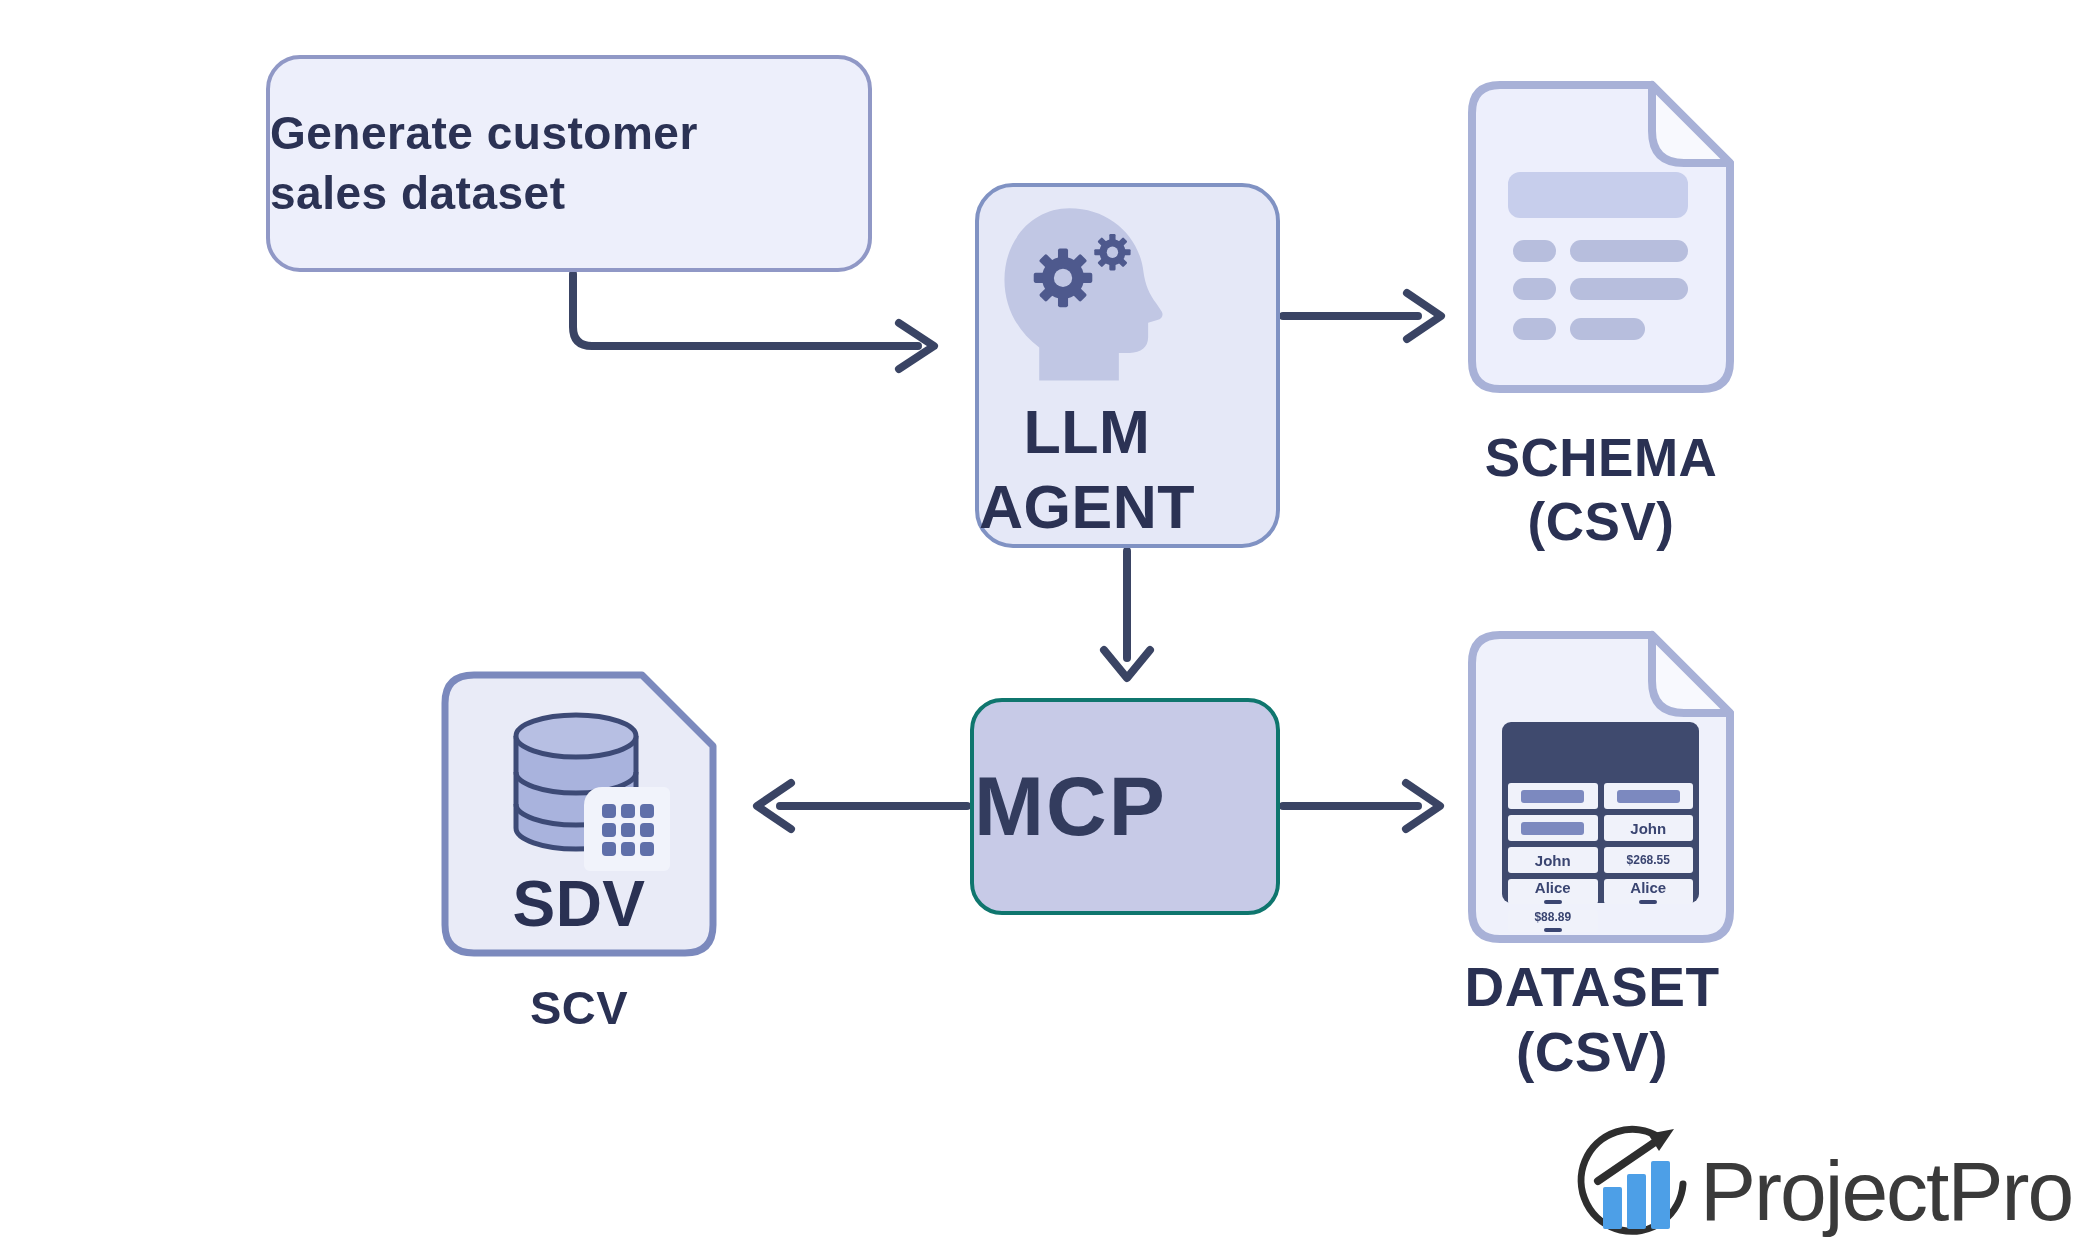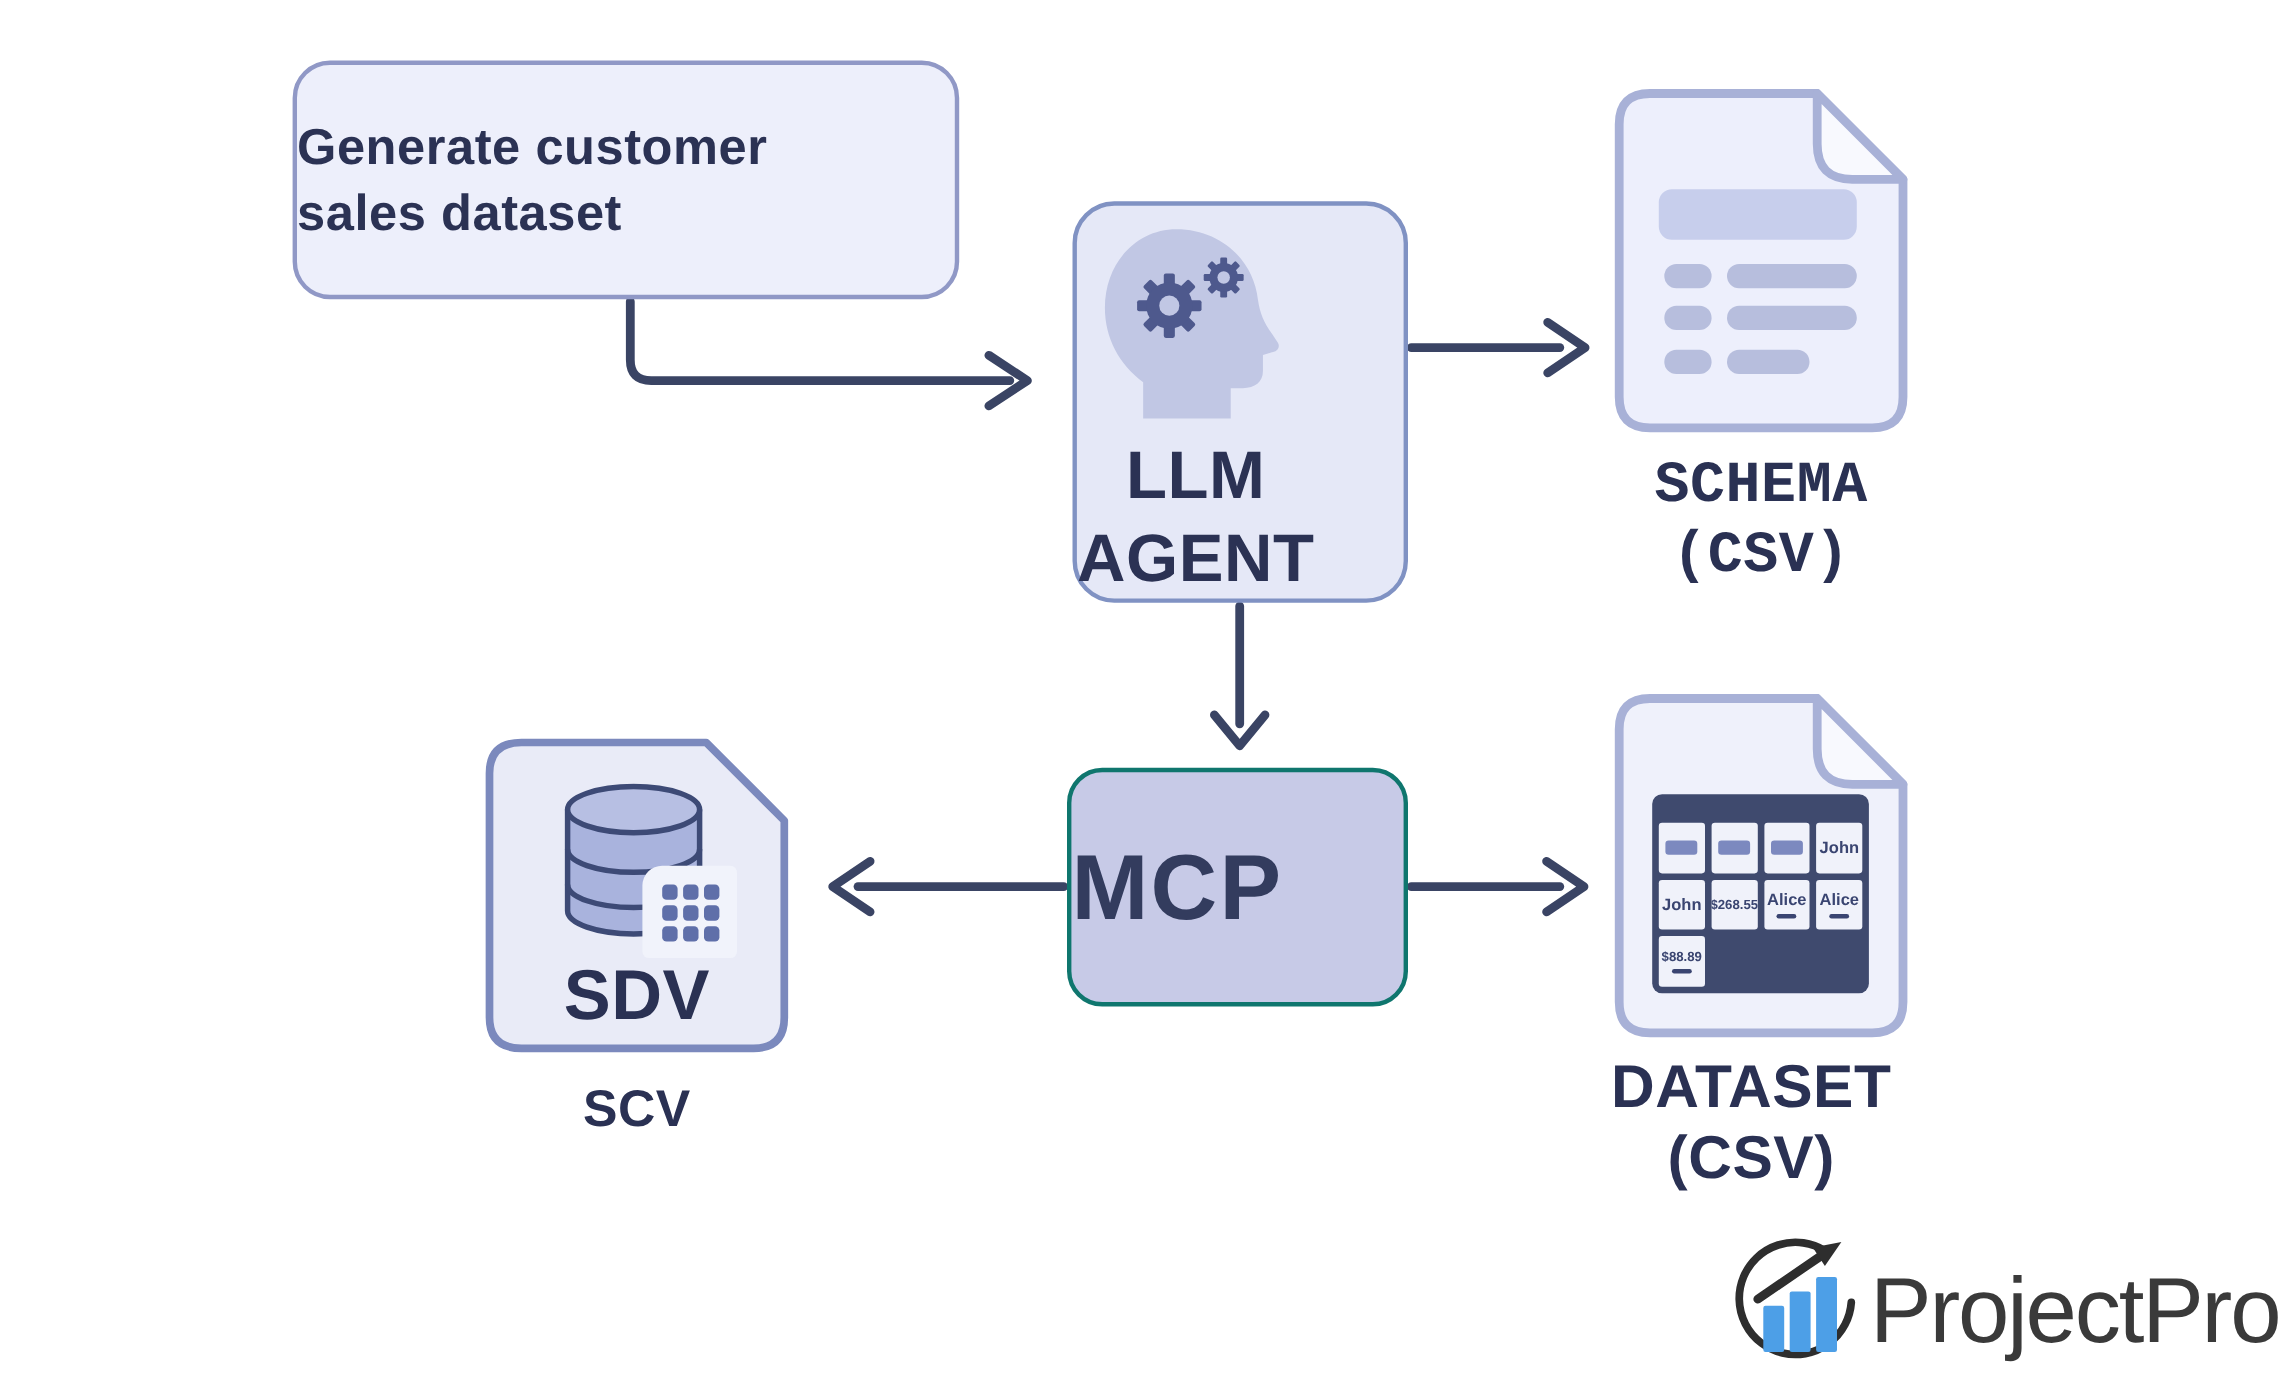--- a/index.html
+++ b/index.html
@@ -30,33 +30,33 @@
   #mcp-box{
     left:970px;top:698px;width:310px;height:217px;border-radius:32px;
     background:#C7CAE7;border:4px solid #0f766e;color:#333C5E;
     font-size:84px;letter-spacing:2px;
   }
   
   .icon-label{
     position:absolute;text-align:center;color:#2A3153;font-weight:700;
     font-size:53px;line-height:1.2;letter-spacing:.5px;
   }
-  #schema-label{left:1441px;top:410px;width:320px;font-family:Liberation Mono, monospace;}
+  #schema-label{left:1441px;top:426px;width:320px;}
   #dataset-label{left:1432px;top:955px;width:320px;font-size:55px;line-height:1.18;}
   #sdv-inner-label{left:445px;top:866px;width:268px;font-size:64px;}
   #scv-caption{left:445px;top:980px;width:268px;font-size:47px;}
   
   #dataset-table{
     left:1502px;top:722px;width:197px;height:181px;position:absolute;
     background:#3F4A6E;border-radius:9px;box-sizing:border-box;
     padding:26px 6px 6px 6px;
   }
   #dataset-table .grid{
     display:grid;height:100%;
-    grid-template-columns:repeat(4,1fr);grid-template-rows:repeat(3,1fr);gap:6px;
+    grid-template-columns:repeat(2,1fr);grid-template-rows:repeat(3,1fr);gap:6px;margin-top:35px;
   }
   #dataset-table .cell{
     background:#F0F2FA;border-radius:3px;
     display:flex;flex-direction:column;align-items:center;justify-content:center;
     color:#3A4571;font-weight:700;font-size:15px;overflow:hidden;
   }
   #dataset-table .cell.amt{font-size:12px;}
   #dataset-table .hbar{width:70%;height:13px;border-radius:3px;background:#7C89BF;}
   #dataset-table .scribble{width:18px;height:4px;border-radius:2px;background:#3A4571;margin-top:4px;}
   

